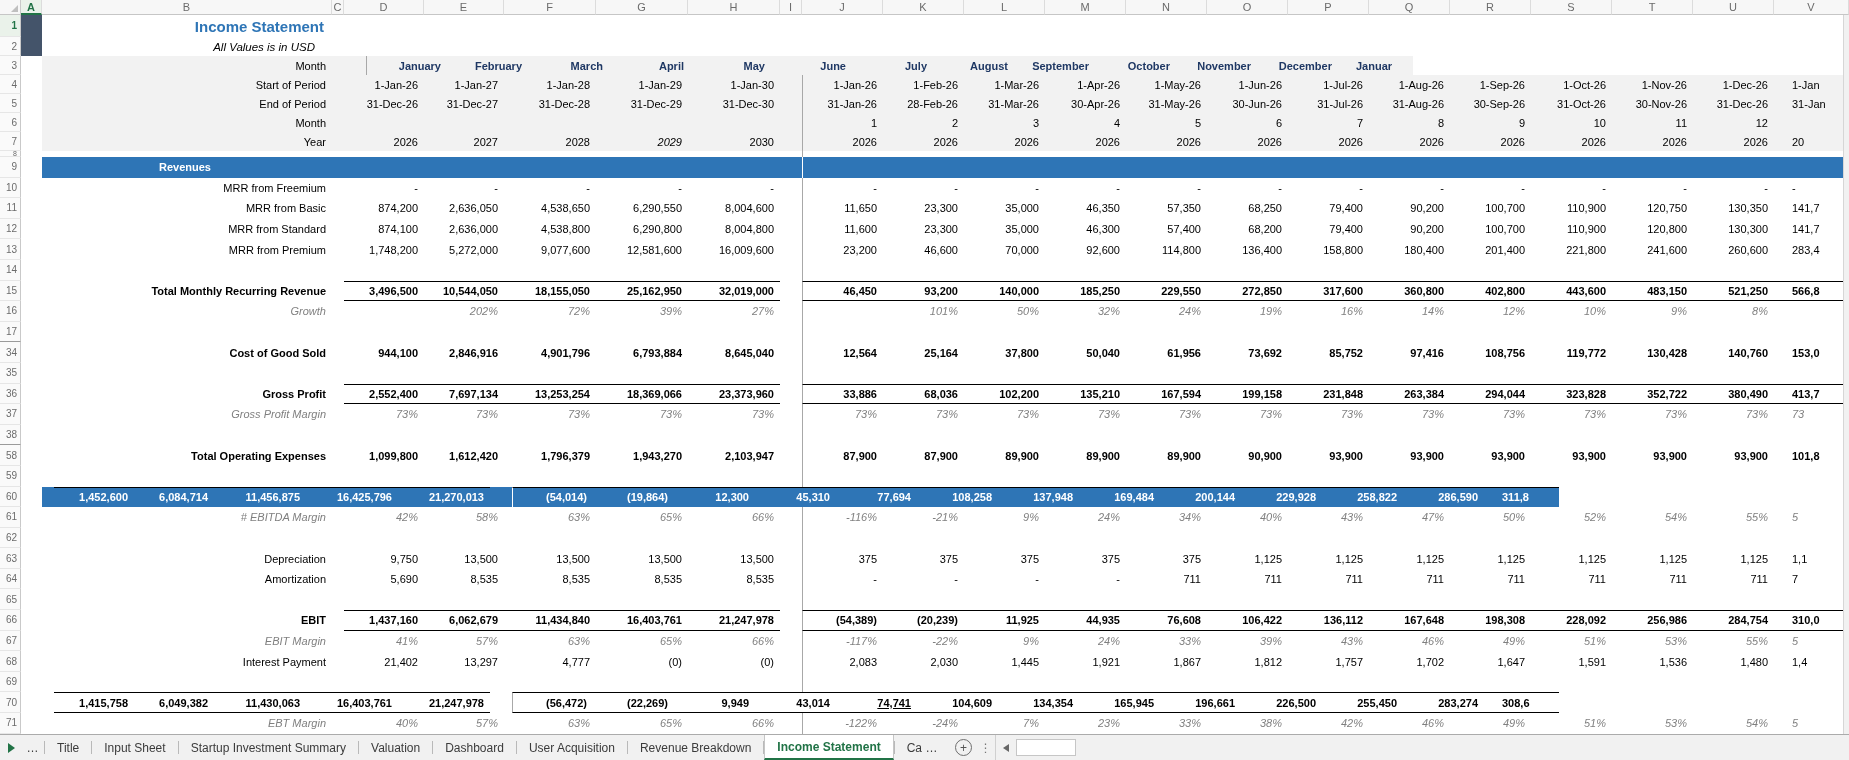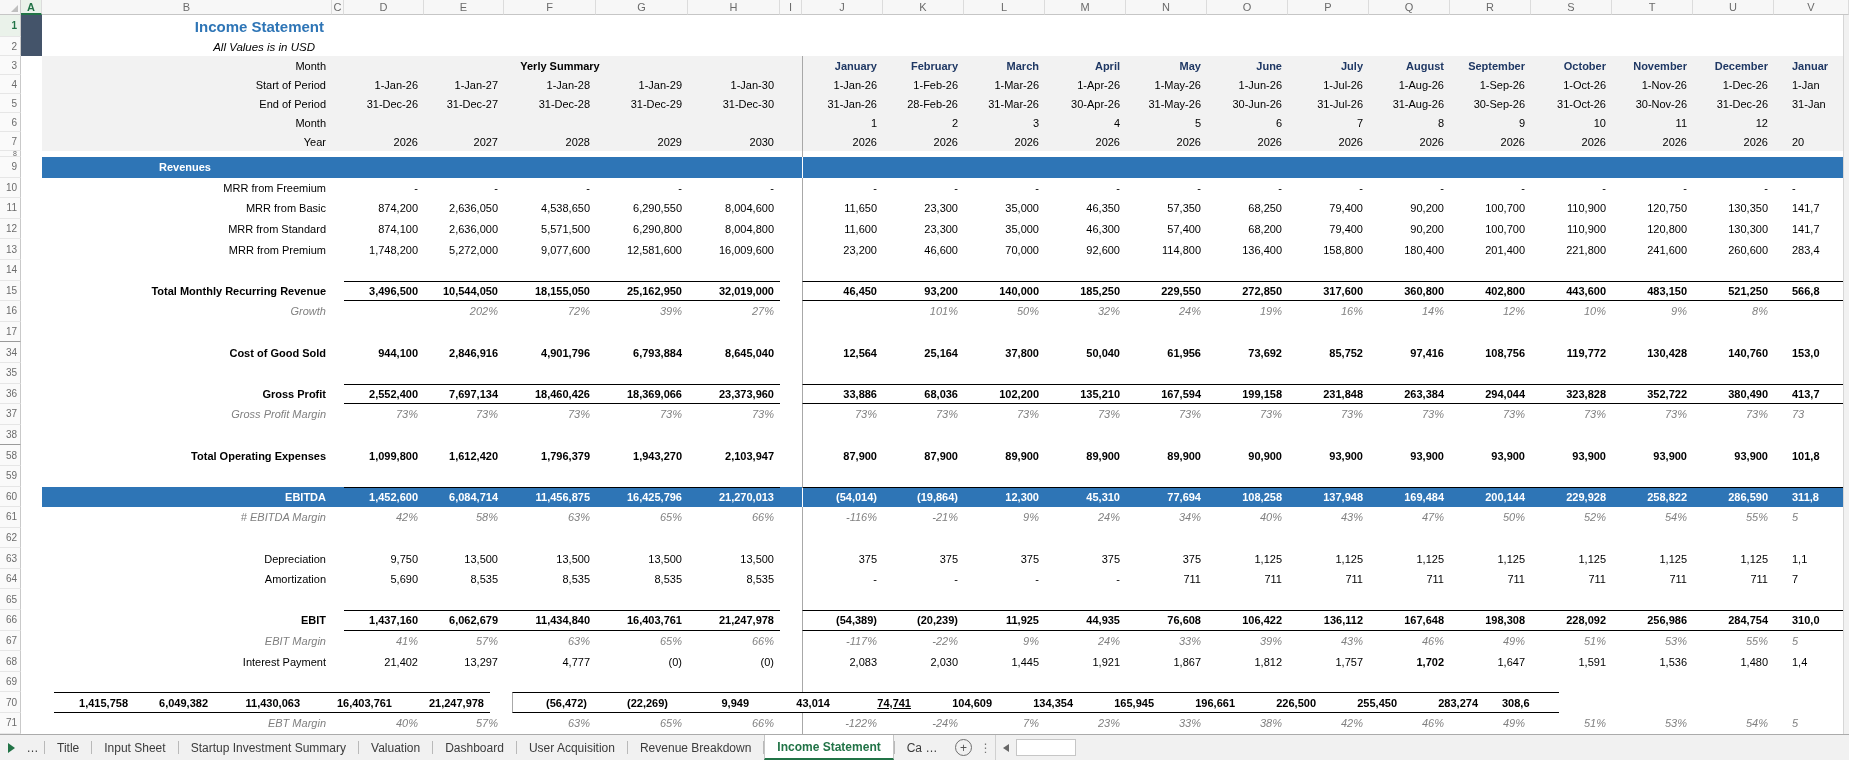--- a/index.html
+++ b/index.html
@@ -140,21 +140,20 @@
       <div class="c" style="width: 81px;"></div>
       <div class="c" style="width: 81px;"></div>
       <div class="c" style="width: 81px;"></div>
       <div class="c vc" style="width: 75px;"></div>
     </div>
     <div class="row rs">
       <div class="gut">3</div>
       <div class="c" style="width: 21px;"></div>
       <div class="c hdrbg" style="width: 290px;">Month</div>
       <div class="c hdrbg" style="width: 12px;"></div>
-      <div class="c merge hdrbg" style="width: 436px;">Yerly Summary</div>
       <div class="c hdrbg" style="width: 22px;"></div>
       <div class="c hdrbg navy jb" style="width: 81px;">January</div>
       <div class="c hdrbg navy" style="width: 81px;">February</div>
       <div class="c hdrbg navy" style="width: 81px;">March</div>
       <div class="c hdrbg navy" style="width: 81px;">April</div>
       <div class="c hdrbg navy" style="width: 81px;">May</div>
       <div class="c hdrbg navy" style="width: 81px;">June</div>
       <div class="c hdrbg navy" style="width: 81px;">July</div>
       <div class="c hdrbg navy" style="width: 81px;">August</div>
       <div class="c hdrbg navy" style="width: 81px;">September</div>
@@ -239,21 +238,21 @@
       <div class="c vc hdrbg" style="width: 75px;"></div>
     </div>
     <div class="row rs">
       <div class="gut">7</div>
       <div class="c" style="width: 21px;"></div>
       <div class="c hdrbg" style="width: 290px;">Year</div>
       <div class="c hdrbg" style="width: 12px;"></div>
       <div class="c hdrbg" style="width: 80px;">2026</div>
       <div class="c hdrbg" style="width: 80px;">2027</div>
       <div class="c hdrbg" style="width: 92px;">2028</div>
-      <div class="c hdrbg" style="width: 92px;">2029</div>
+      <div class="c hdrbg" style="width: 92px; font-style: italic;">2029</div>
       <div class="c hdrbg" style="width: 92px;">2030</div>
       <div class="c hdrbg" style="width: 22px;"></div>
       <div class="c hdrbg jb" style="width: 81px;">2026</div>
       <div class="c hdrbg" style="width: 81px;">2026</div>
       <div class="c hdrbg" style="width: 81px;">2026</div>
       <div class="c hdrbg" style="width: 81px;">2026</div>
       <div class="c hdrbg" style="width: 81px;">2026</div>
       <div class="c hdrbg" style="width: 81px;">2026</div>
       <div class="c hdrbg" style="width: 81px;">2026</div>
       <div class="c hdrbg" style="width: 81px;">2026</div>
@@ -363,21 +362,21 @@
       <div class="c" style="width: 81px;">130,350</div>
       <div class="c vc" style="width: 75px;">141,7</div>
     </div>
     <div class="row rd">
       <div class="gut">12</div>
       <div class="c" style="width: 21px;"></div>
       <div class="c" style="width: 290px;">MRR from Standard</div>
       <div class="c" style="width: 12px;"></div>
       <div class="c" style="width: 80px;">874,100</div>
       <div class="c" style="width: 80px;">2,636,000</div>
-      <div class="c" style="width: 92px;">5,571,500</div>
+      <div class="c" style="width: 92px;">4,538,800</div>
       <div class="c" style="width: 92px;">6,290,800</div>
       <div class="c" style="width: 92px;">8,004,800</div>
       <div class="c" style="width: 22px;"></div>
       <div class="c  jb" style="width: 81px;">11,600</div>
       <div class="c" style="width: 81px;">23,300</div>
       <div class="c" style="width: 81px;">35,000</div>
       <div class="c" style="width: 81px;">46,300</div>
       <div class="c" style="width: 81px;">57,400</div>
       <div class="c" style="width: 81px;">68,200</div>
       <div class="c" style="width: 81px;">79,400</div>
@@ -563,21 +562,21 @@
       <div class="c" style="width: 81px;"></div>
       <div class="c vc" style="width: 75px;"></div>
     </div>
     <div class="row rd">
       <div class="gut">36</div>
       <div class="c" style="width: 21px;"></div>
       <div class="c  bold" style="width: 290px;">Gross Profit</div>
       <div class="c" style="width: 12px;"></div>
       <div class="c  bold bt bb" style="width: 80px;">2,552,400</div>
       <div class="c  bold bt bb" style="width: 80px;">7,697,134</div>
-      <div class="c  bold bt bb" style="width: 92px;">18,460,426</div>
+      <div class="c  bold bt bb" style="width: 92px;">13,253,254</div>
       <div class="c  bold bt bb" style="width: 92px;">18,369,066</div>
       <div class="c  bold bt bb" style="width: 92px;">23,373,960</div>
       <div class="c" style="width: 22px;"></div>
       <div class="c  bold bt bb jb" style="width: 81px;">33,886</div>
       <div class="c  bold bt bb" style="width: 81px;">68,036</div>
       <div class="c  bold bt bb" style="width: 81px;">102,200</div>
       <div class="c  bold bt bb" style="width: 81px;">135,210</div>
       <div class="c  bold bt bb" style="width: 81px;">167,594</div>
       <div class="c  bold bt bb" style="width: 81px;">199,158</div>
       <div class="c  bold bt bb" style="width: 81px;">231,848</div>
@@ -684,21 +683,20 @@
       <div class="c" style="width: 81px;"></div>
       <div class="c" style="width: 81px;"></div>
       <div class="c" style="width: 81px;"></div>
       <div class="c" style="width: 81px;"></div>
       <div class="c" style="width: 81px;"></div>
       <div class="c vc" style="width: 75px;"></div>
     </div>
     <div class="row rd">
       <div class="gut">60</div>
       <div class="c" style="width: 21px;"></div>
-      <div class="c bandc" style="width: 290px;">EBITDA</div>
       <div class="c bandc" style="width: 12px;"></div>
       <div class="c bandc bt" style="width: 80px;">1,452,600</div>
       <div class="c bandc bt" style="width: 80px;">6,084,714</div>
       <div class="c bandc bt" style="width: 92px;">11,456,875</div>
       <div class="c bandc bt" style="width: 92px;">16,425,796</div>
       <div class="c bandc bt" style="width: 92px;">21,270,013</div>
       <div class="c bandc" style="width: 22px;"></div>
       <div class="c bandc bt jbw" style="width: 81px;">(54,014)</div>
       <div class="c bandc bt" style="width: 81px;">(19,864)</div>
       <div class="c bandc bt" style="width: 81px;">12,300</div>
@@ -899,21 +897,21 @@
       <div class="c" style="width: 92px;">(0)</div>
       <div class="c" style="width: 92px;">(0)</div>
       <div class="c" style="width: 22px;"></div>
       <div class="c  jb" style="width: 81px;">2,083</div>
       <div class="c" style="width: 81px;">2,030</div>
       <div class="c" style="width: 81px;">1,445</div>
       <div class="c" style="width: 81px;">1,921</div>
       <div class="c" style="width: 81px;">1,867</div>
       <div class="c" style="width: 81px;">1,812</div>
       <div class="c" style="width: 81px;">1,757</div>
-      <div class="c" style="width: 81px; font-weight: bold;">1,702</div>
+      <div class="c" style="width: 81px;">1,702</div>
       <div class="c" style="width: 81px;">1,647</div>
       <div class="c" style="width: 81px;">1,591</div>
       <div class="c" style="width: 81px;">1,536</div>
       <div class="c" style="width: 81px;">1,480</div>
       <div class="c vc" style="width: 75px;">1,4</div>
     </div>
     <div class="row rd">
       <div class="gut">69</div>
       <div class="c" style="width: 21px;"></div>
       <div class="c" style="width: 290px;"></div>

